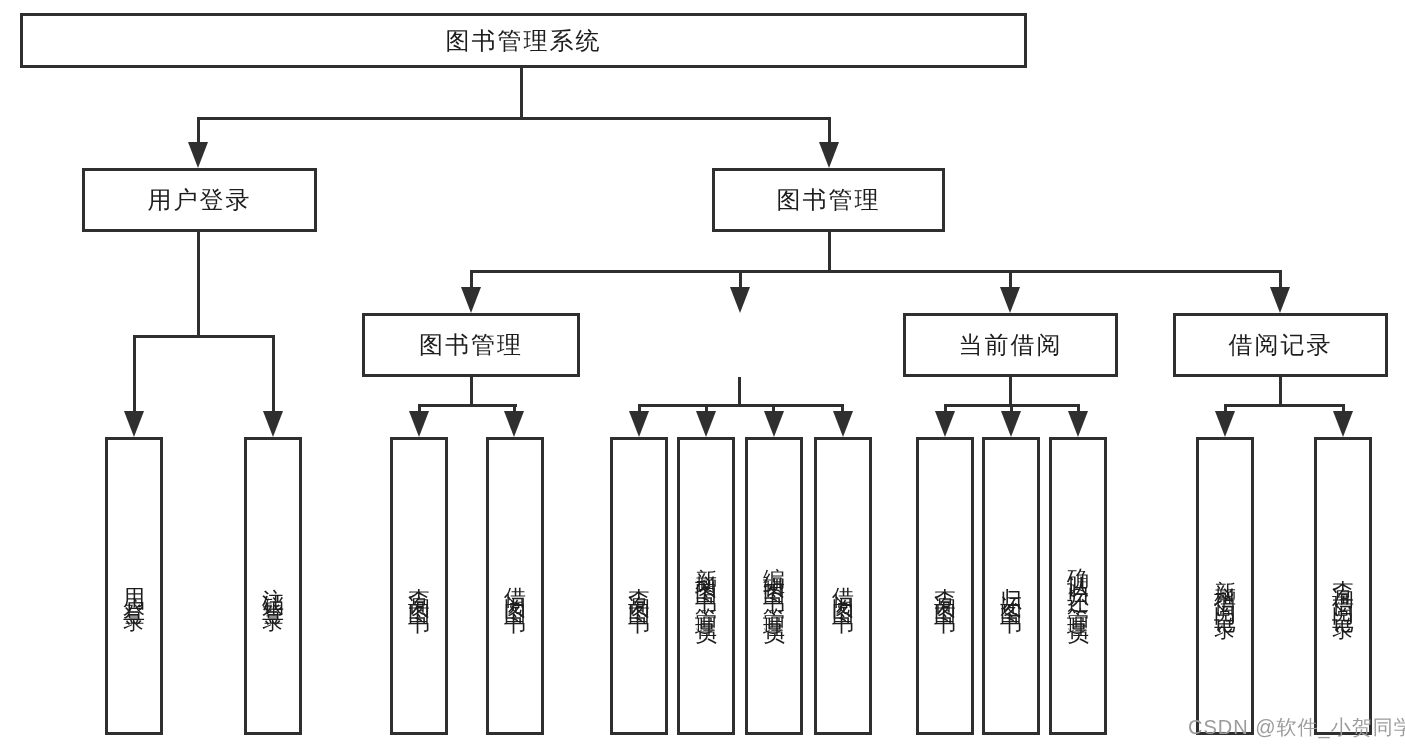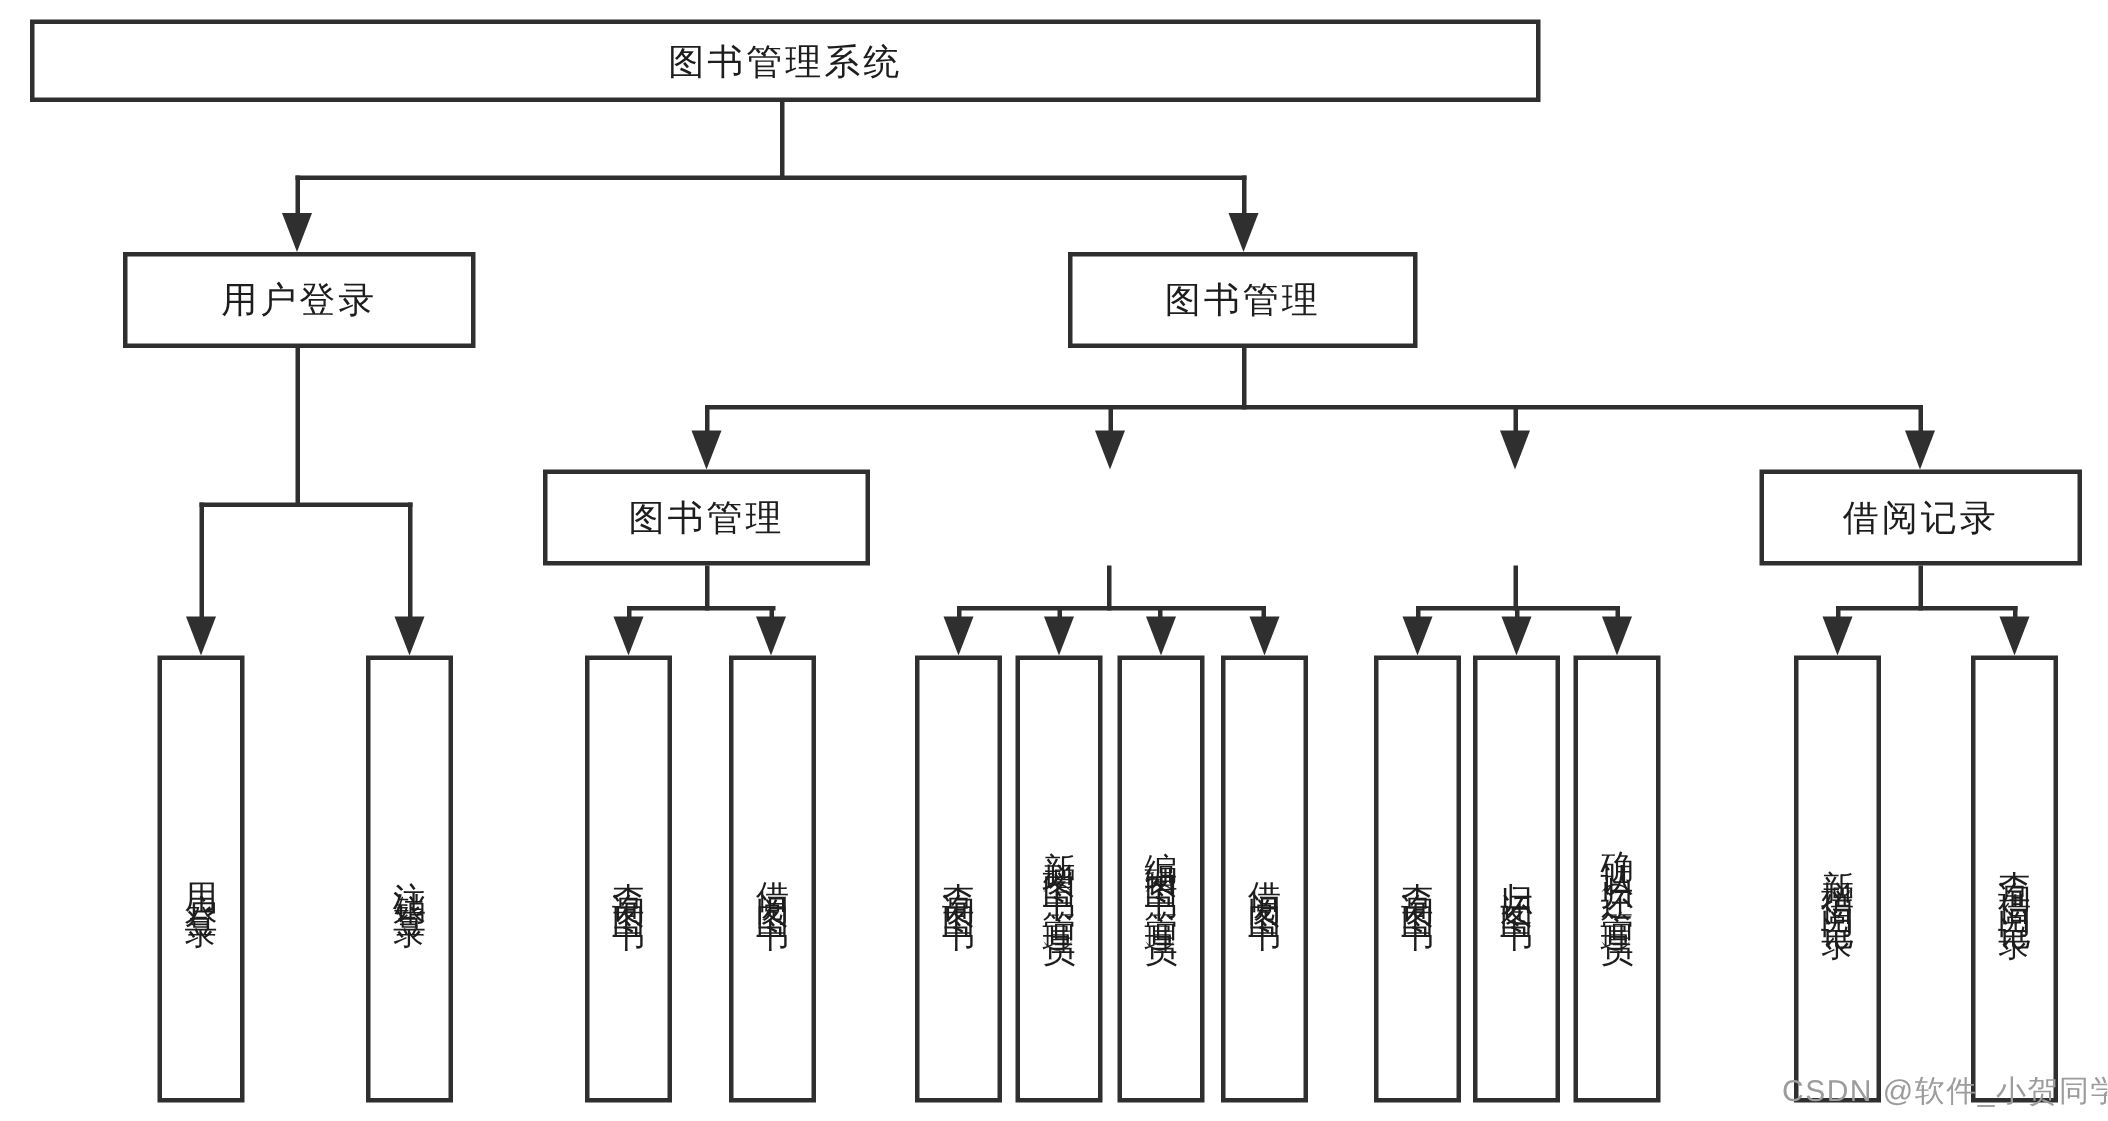--- a/index.html
+++ b/index.html
@@ -75,20 +75,21 @@
     <div class="arrow" style="left:461px;top:287px"></div>
     <div class="vline" style="left:739px;top:270px;height:20px"></div>
     <div class="arrow" style="left:730px;top:287px"></div>
     <div class="vline" style="left:1009px;top:270px;height:20px"></div>
     <div class="arrow" style="left:1000px;top:287px"></div>
     <div class="vline" style="left:1279px;top:270px;height:20px"></div>
     <div class="arrow" style="left:1270px;top:287px"></div>
   </div>
 
   <div class="hbox" style="left:362px;top:313px;width:218px;height:64px">图书管理</div>
+  <div class="hbox" style="left:903px;top:313px;width:215px;height:64px">当前借阅</div>
   <div class="hbox" style="left:1173px;top:313px;width:215px;height:64px">借阅记录</div>
 
   <div>
     <div class="vline" style="left:470px;top:377px;height:30px"></div>
     <div class="hline" style="left:418px;top:404px;width:99px"></div>
     <div class="vline" style="left:418px;top:404px;height:10px"></div>
     <div class="arrow" style="left:409px;top:411px"></div>
     <div class="vline" style="left:513px;top:404px;height:10px"></div>
     <div class="arrow" style="left:504px;top:411px"></div>
   </div>

